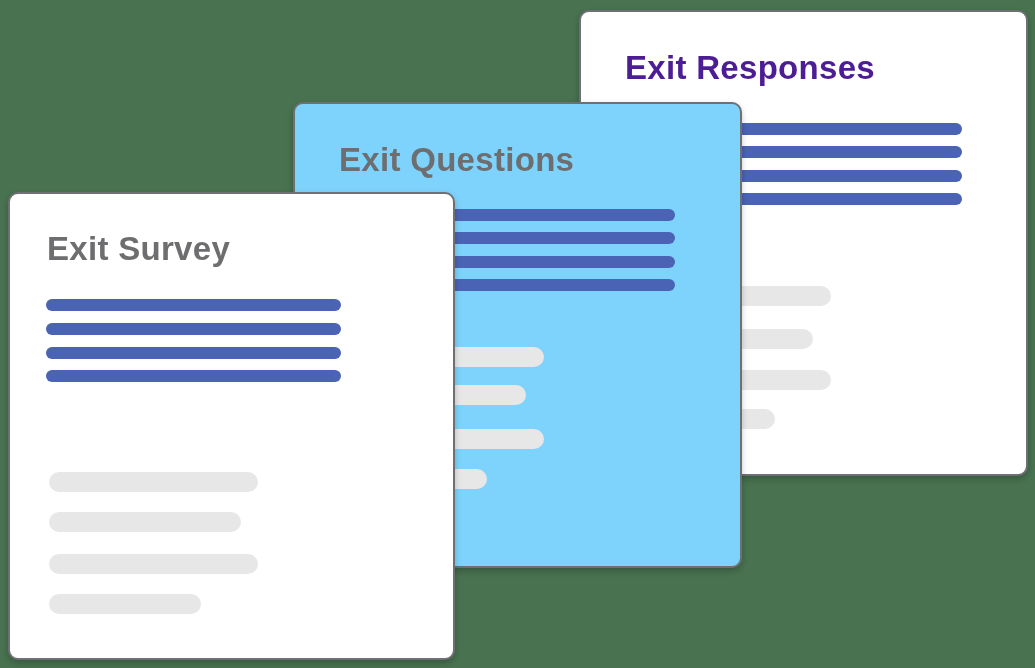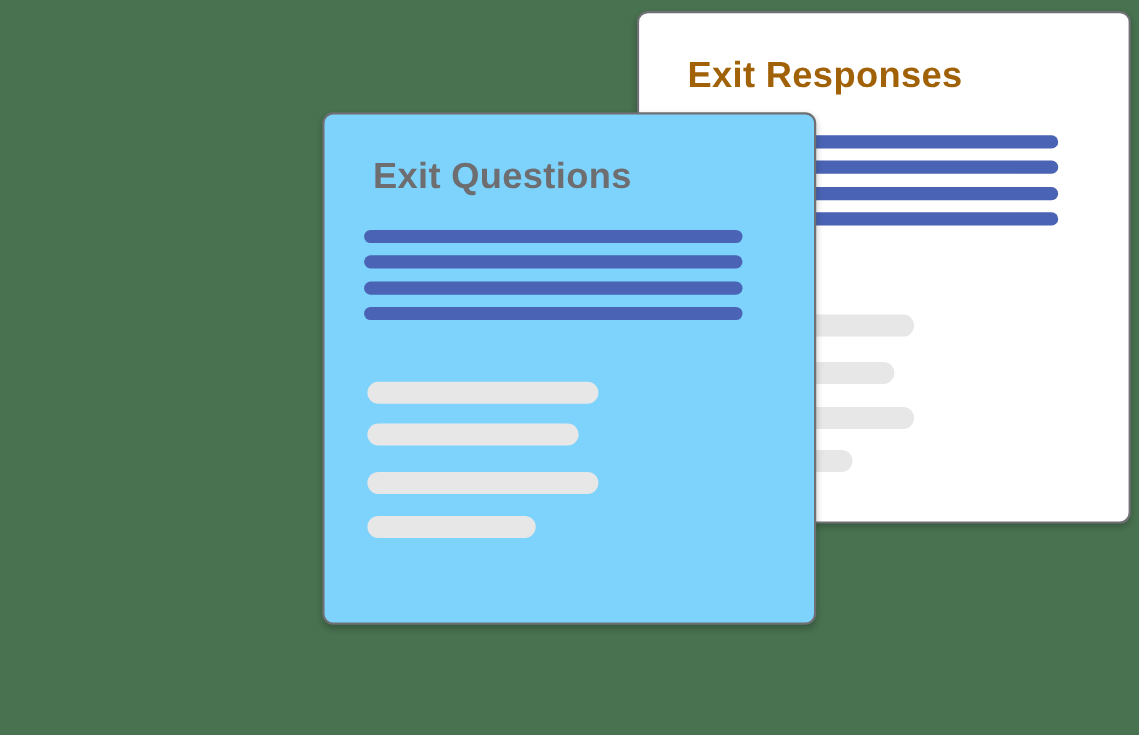--- a/index.html
+++ b/index.html
@@ -41,34 +41,45 @@
   }
   .bar.gray {
     border-radius: 10px;
   }
 </style>
 </head>
 <body style="background: rgb(72, 114, 80);">
 
 <div class="scene">
   <div class="card" style="left: 579px; top: 10px; width: 449px; height: 466px; z-index: 1; background: rgb(255, 255, 255); border-color: rgb(110, 112, 115);">
-    <h2 class="card-title" style="left: 44px; top: 36px; color: #a16207;">Exit Responses</h2>
+    <h2 class="card-title" style="left: 44px; top: 36px; color: #4c1d95;">Exit Responses</h2>
   <div class="bar blue" style="left: 37px; top: 111px; width: 344px; height: 12px; background: rgb(74, 99, 180);"></div>
       <div class="bar blue" style="left: 37px; top: 134px; width: 344px; height: 12px; background: rgb(74, 99, 180);"></div>
       <div class="bar blue" style="left: 37px; top: 158px; width: 344px; height: 12px; background: rgb(74, 99, 180);"></div>
       <div class="bar blue" style="left: 37px; top: 181px; width: 344px; height: 12px; background: rgb(74, 99, 180);"></div>
       <div class="bar gray" style="left: 39px; top: 274px; width: 211px; height: 20px; background: rgb(231, 231, 231);"></div>
       <div class="bar gray" style="left: 39px; top: 317px; width: 193px; height: 20px; background: rgb(231, 231, 231);"></div>
       <div class="bar gray" style="left: 39px; top: 358px; width: 211px; height: 20px; background: rgb(231, 231, 231);"></div>
       <div class="bar gray" style="left: 39px; top: 397px; width: 155px; height: 20px; background: rgb(231, 231, 231);"></div>
     </div>
   <div class="card" style="left: 293px; top: 102px; width: 449px; height: 466px; z-index: 2; background: #7dd3fc; border-color: rgb(110, 112, 115);">
     <h2 class="card-title" style="left: 44px; top: 36px; color: rgb(110, 110, 113);">Exit Questions</h2>
   <div class="bar blue" style="left: 36px; top: 105px; width: 344px; height: 12px; background: rgb(74, 99, 180);"></div>
       <div class="bar blue" style="left: 36px; top: 128px; width: 344px; height: 12px; background: rgb(74, 99, 180);"></div>
       <div class="bar blue" style="left: 36px; top: 152px; width: 344px; height: 12px; background: rgb(74, 99, 180);"></div>
       <div class="bar blue" style="left: 36px; top: 175px; width: 344px; height: 12px; background: rgb(74, 99, 180);"></div>
       <div class="bar gray" style="left: 39px; top: 243px; width: 210px; height: 20px; background: rgb(231, 231, 231);"></div>
       <div class="bar gray" style="left: 39px; top: 281px; width: 192px; height: 20px; background: rgb(231, 231, 231);"></div>
       <div class="bar gray" style="left: 39px; top: 325px; width: 210px; height: 20px; background: rgb(231, 231, 231);"></div>
       <div class="bar gray" style="left: 39px; top: 365px; width: 153px; height: 20px; background: rgb(231, 231, 231);"></div>
     </div>
+  <div class="card" style="left: 8px; top: 192px; width: 447px; height: 468px; z-index: 3; background: rgb(255, 255, 255); border-color: rgb(110, 112, 115);">
+    <h2 class="card-title" style="left: 37px; top: 35px; color: rgb(110, 110, 113);">Exit Survey</h2>
+  <div class="bar blue" style="left: 36px; top: 105px; width: 295px; height: 12px; background: rgb(74, 99, 180);"></div>
+      <div class="bar blue" style="left: 36px; top: 129px; width: 295px; height: 12px; background: rgb(74, 99, 180);"></div>
+      <div class="bar blue" style="left: 36px; top: 153px; width: 295px; height: 12px; background: rgb(74, 99, 180);"></div>
+      <div class="bar blue" style="left: 36px; top: 176px; width: 295px; height: 12px; background: rgb(74, 99, 180);"></div>
+      <div class="bar gray" style="left: 39px; top: 278px; width: 209px; height: 20px; background: rgb(231, 231, 231);"></div>
+      <div class="bar gray" style="left: 39px; top: 318px; width: 192px; height: 20px; background: rgb(231, 231, 231);"></div>
+      <div class="bar gray" style="left: 39px; top: 360px; width: 209px; height: 20px; background: rgb(231, 231, 231);"></div>
+      <div class="bar gray" style="left: 39px; top: 400px; width: 152px; height: 20px; background: rgb(231, 231, 231);"></div>
+    </div>
 </div>
 
 </body></html>

